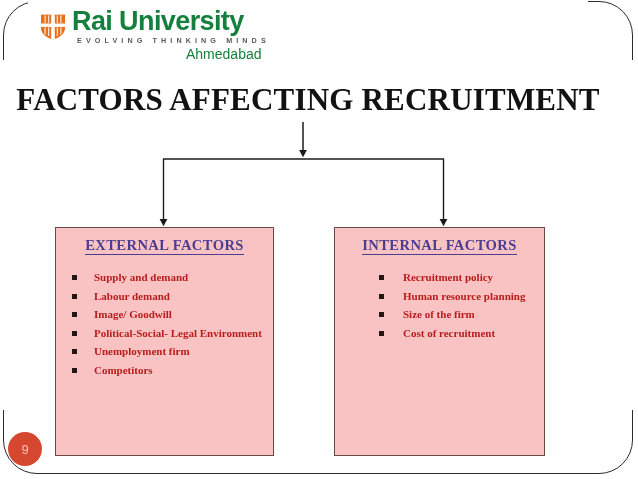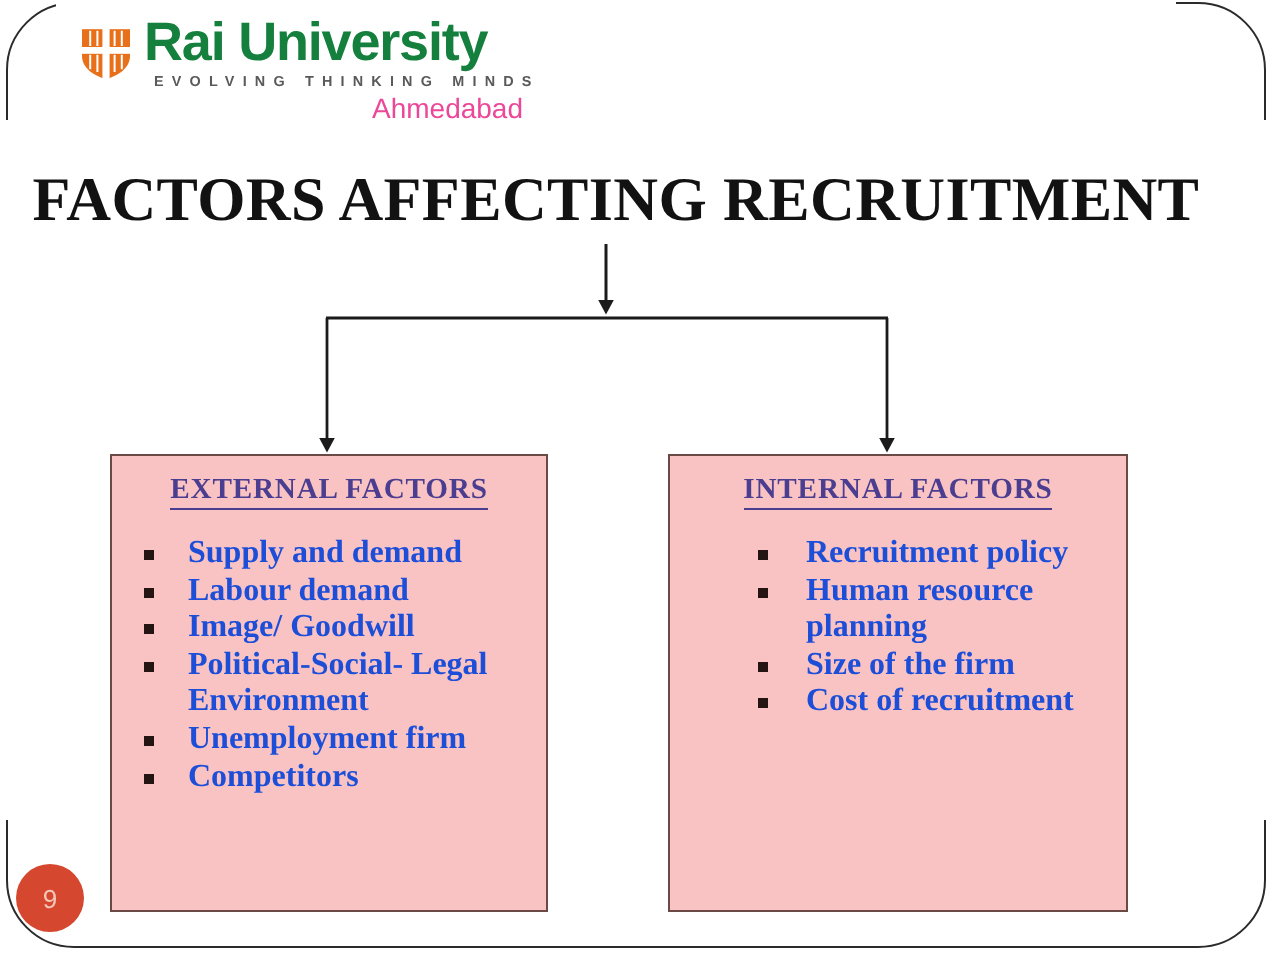--- a/index.html
+++ b/index.html
@@ -58,21 +58,21 @@
     font-weight:bold;
     font-size:7.2px;
     letter-spacing:4.1px;
     color:#5a5a5a;
     white-space:nowrap;
   }
   .logo-city{
     position:absolute;left:146px;top:36px;
     font-family:"Liberation Sans", sans-serif;
     font-size:14px;
-    color:#ec4899;
+    color:#15803d;
     white-space:nowrap;
   }
 
   
   .title{
     position:absolute;
     left:0;top:82px;width:616px;
     text-align:center;
     font-family:"Liberation Serif", serif;
     font-weight:bold;
@@ -89,21 +89,21 @@
   }
 
   
   .box{
     position:absolute;
     background:#F9C3C3;
     border:1.6px solid #6b4a45;
     box-sizing:border-box;
   }
   .box-left{ left:55px; top:227px; width:219px; height:229px; }
-  .box-right{ left:334px; top:227px; width:230px; height:229px; }
+  .box-right{ left:334px; top:227px; width:211px; height:229px; }
 
   .box-head{
     margin-top:9px;
     text-align:center;
     font-family:"Liberation Serif", serif;
     font-weight:bold;
     font-size:14.6px;
     letter-spacing:0.4px;
     color:#4b3d8f;
   }
@@ -113,23 +113,23 @@
   }
   ul.items{
     list-style:none;
     margin:14px 0 0 0;
     padding:0 6px 0 14px;
   }
   ul.items li{
     position:relative;
     font-family:"Liberation Serif", serif;
     font-weight:bold;
-    font-size:16px;
+    font-size:11px;
     line-height:18.6px;
-    color:#1d4ed8;
+    color:#b91c1c;
     padding-left:24px;
     margin-bottom:0px;
   }
   ul.items li::before{
     content:"";
     position:absolute;
     left:2px;top:7px;
     width:5px;height:5px;
     background:#241412;
   }

